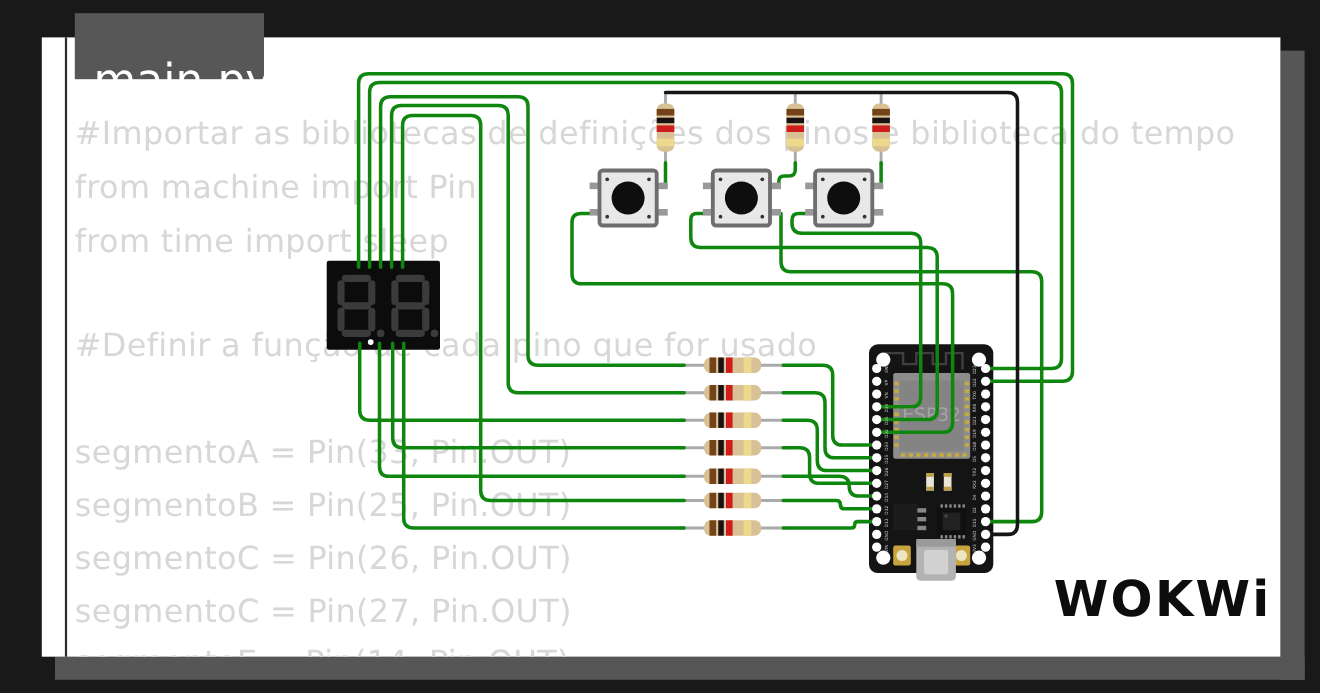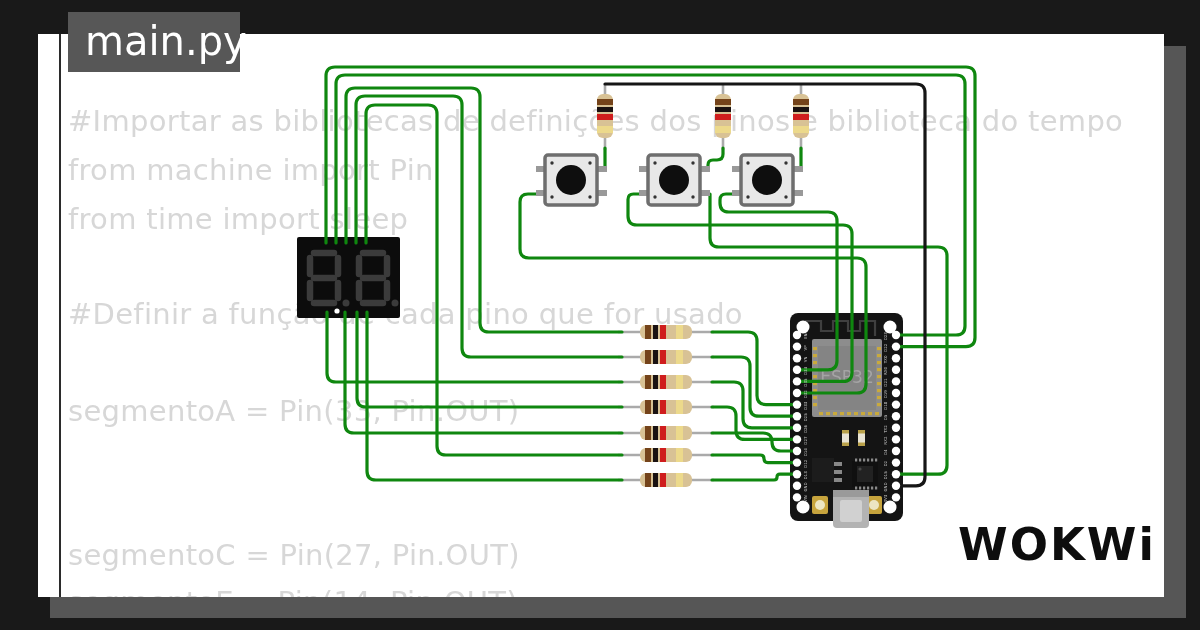--- a/index.html
+++ b/index.html
@@ -3,38 +3,40 @@
 <meta charset="utf-8">
 <style>
   html,body{margin:0;padding:0;}
   body{width:1200px;height:630px;position:relative;overflow:hidden;
        background:#191919;font-family:"DejaVu Sans", sans-serif;}
   .shadow-right{position:absolute;left:1164px;top:46px;width:22px;height:572px;background:#565656;}
   .shadow-bottom{position:absolute;left:50px;top:597px;width:1136px;height:21px;background:#565656;}
   .card{position:absolute;left:38px;top:34px;width:1126px;height:563px;background:#ffffff;overflow:hidden;}
   .left-rule{position:absolute;left:59px;top:34px;width:2px;height:563px;background:#2b2b2b;}
   .file-tab{position:absolute;left:68px;top:12px;width:172px;height:60px;background:#575757;z-index:5;}
-  .file-tab span{display:block;padding-left:17px;line-height:58px;font-size:40px;color:#ffffff;}
+  .file-tab span{display:block;padding-left:17px;line-height:58px;font-size:40px;color:#ffffff;margin-top:32px;}
   .code-line{position:absolute;left:30px;white-space:pre;font-size:29px;color:#d7d7d7;letter-spacing:0.3px;}
   #circuit{position:absolute;left:0;top:0;width:1200px;height:464px;z-index:3;}
   .wokwi-logo{position:absolute;left:958px;top:516px;width:196px;height:58px;z-index:4;
       font-size:45px;font-weight:700;color:#0d0d0d;text-align:center;letter-spacing:2px;line-height:58px;}
 </style>
 </head>
 <body>
 
 <div class="shadow-right"></div>
 <div class="shadow-bottom"></div>
 
 <div class="card">
   <div class="code-line" style="top:70px">#Importar as bibliotecas de definições dos pinos e biblioteca do tempo</div>
   <div class="code-line" style="top:119px">from machine import Pin</div>
   <div class="code-line" style="top:168px">from time import sleep</div>
   <div class="code-line" style="top:263px">#Definir a função de cada pino que for usado</div>
   <div class="code-line" style="top:360px">segmentoA = Pin(33, Pin.OUT)</div>
+  <div class="code-line" style="top:408px">segmentoB = Pin(25, Pin.OUT)</div>
+  <div class="code-line" style="top:456px">segmentoC = Pin(26, Pin.OUT)</div>
   <div class="code-line" style="top:504px">segmentoC = Pin(27, Pin.OUT)</div>
   <div class="code-line" style="top:551px">segmentoE = Pin(14, Pin.OUT)</div>
 </div>
 
 <div class="left-rule"></div>
 
 <div class="file-tab">
   <span>main.py</span>
 </div>
 

